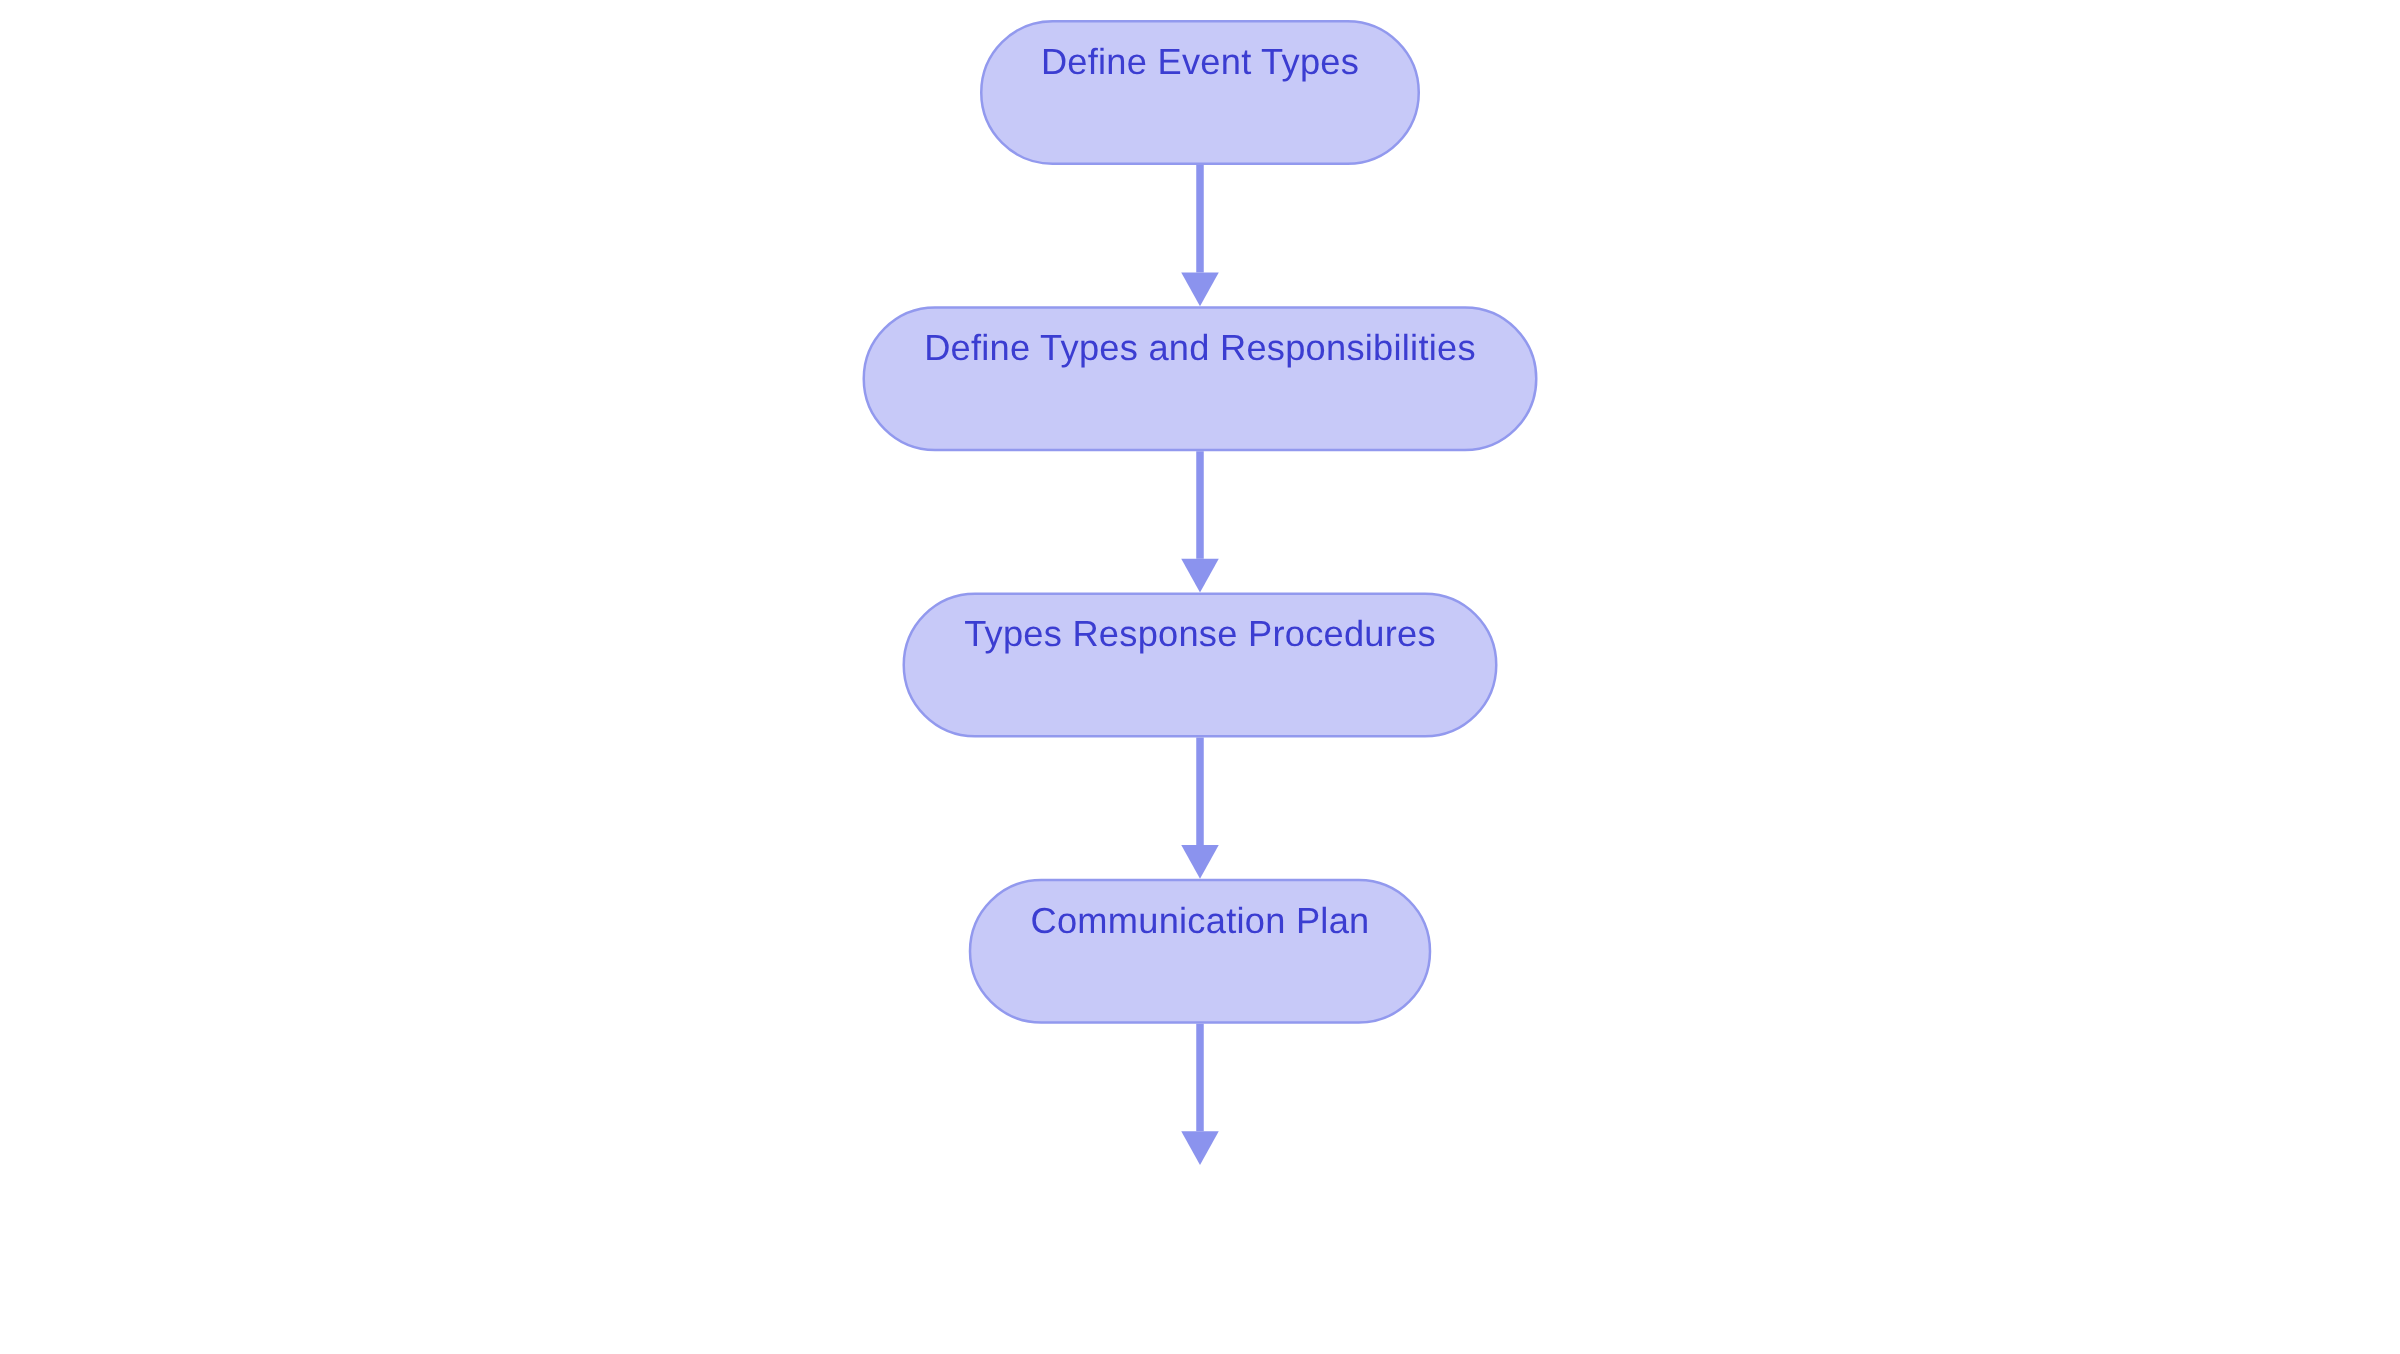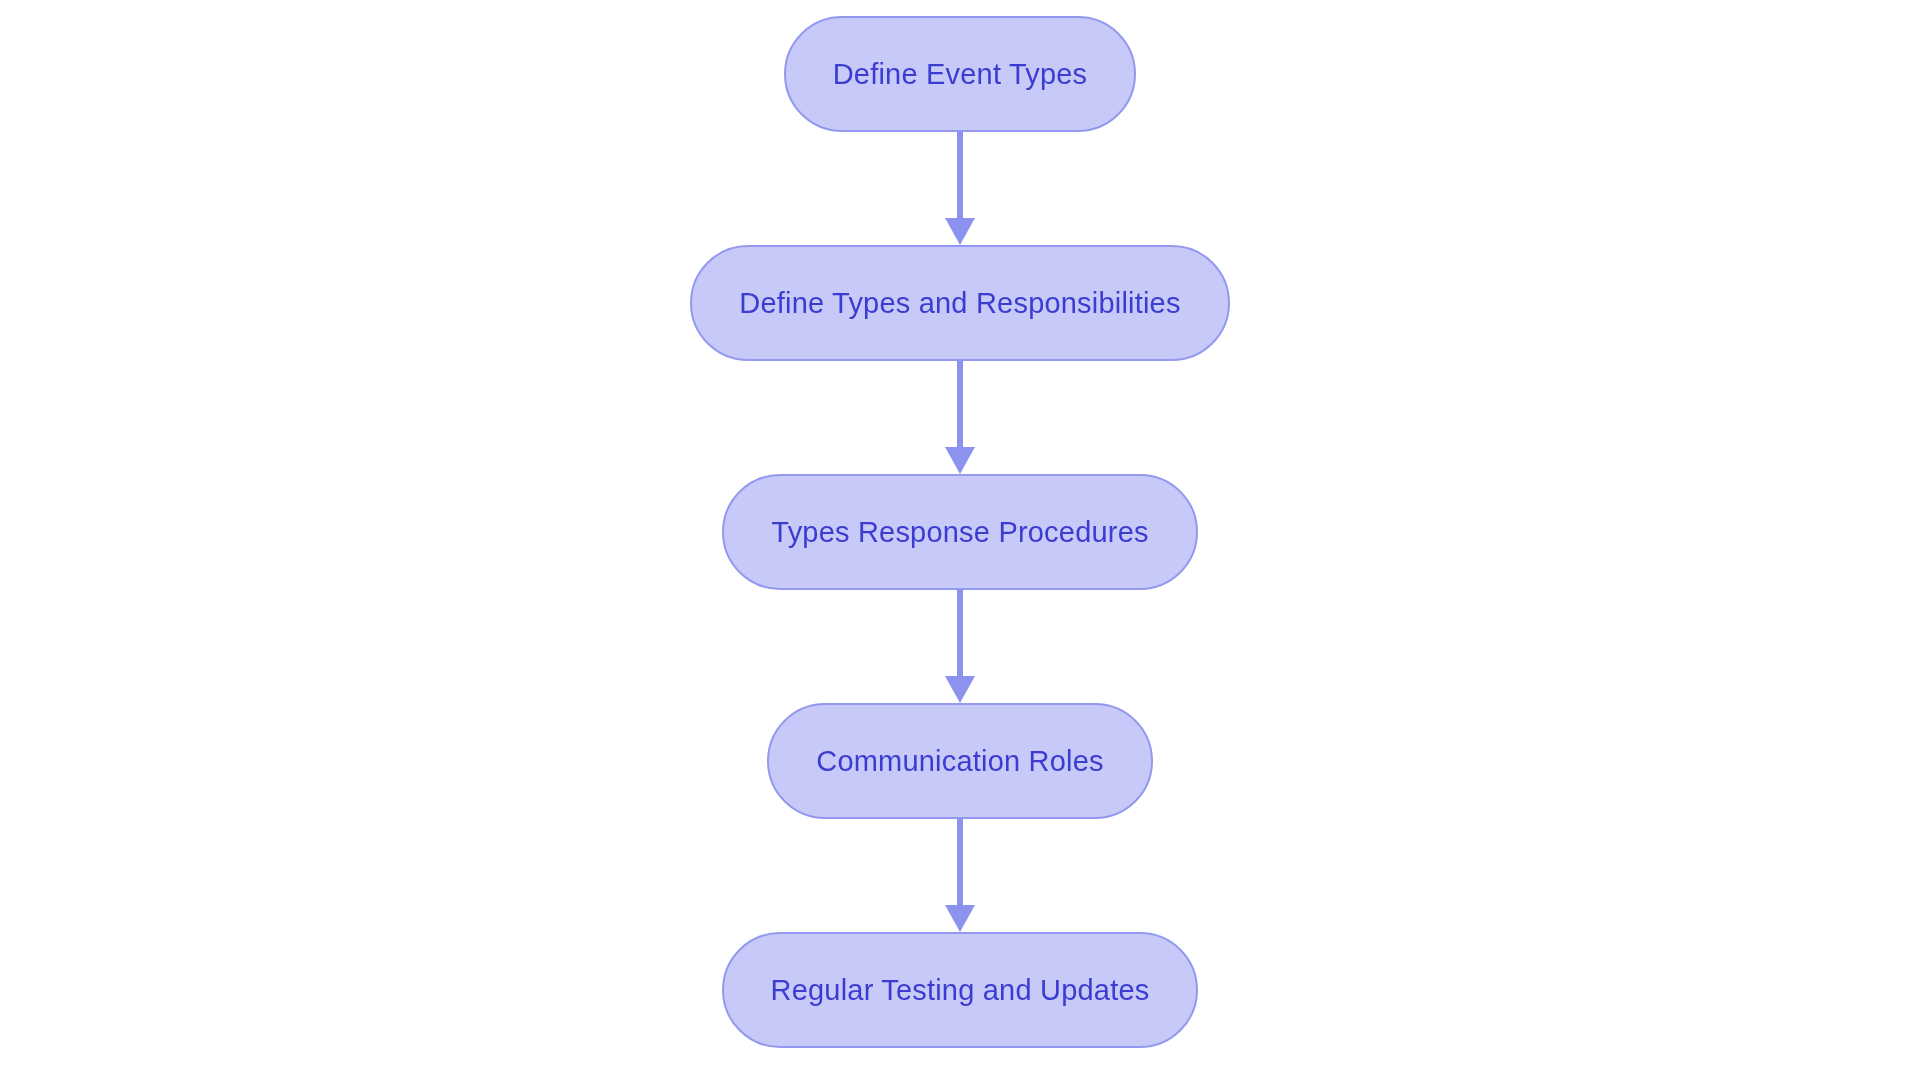--- a/index.html
+++ b/index.html
@@ -23,21 +23,20 @@
     display: flex;
     flex-direction: column;
     align-items: center;
     padding-top: 16px;
   }
   .node {
     height: 116px;
     padding: 16px 47px;
     min-width: 340px;
     display: flex;
-    align-items: center;
     justify-content: center;
     background: var(--node-fill);
     border: 2px solid var(--node-border);
     border-radius: 58px;
     flex: 0 0 auto;
   }
   .node-label {
     font-size: 29px;
     color: var(--node-text);
     white-space: nowrap;
@@ -84,22 +83,19 @@
       <div class="arrow-head"></div>
     </div>
     <div class="node">
       <span class="node-label">Types Response Procedures</span>
     </div>
     <div class="arrow">
       <div class="arrow-line"></div>
       <div class="arrow-head"></div>
     </div>
     <div class="node">
-      <span class="node-label">Communication Roles</span>
+      <span class="node-label">Communication Plan</span>
     </div>
     <div class="arrow">
       <div class="arrow-line"></div>
       <div class="arrow-head"></div>
     </div>
-    <div class="node">
-      <span class="node-label">Regular Testing and Updates</span>
-    </div>
   </div>
 
 </body></html>

